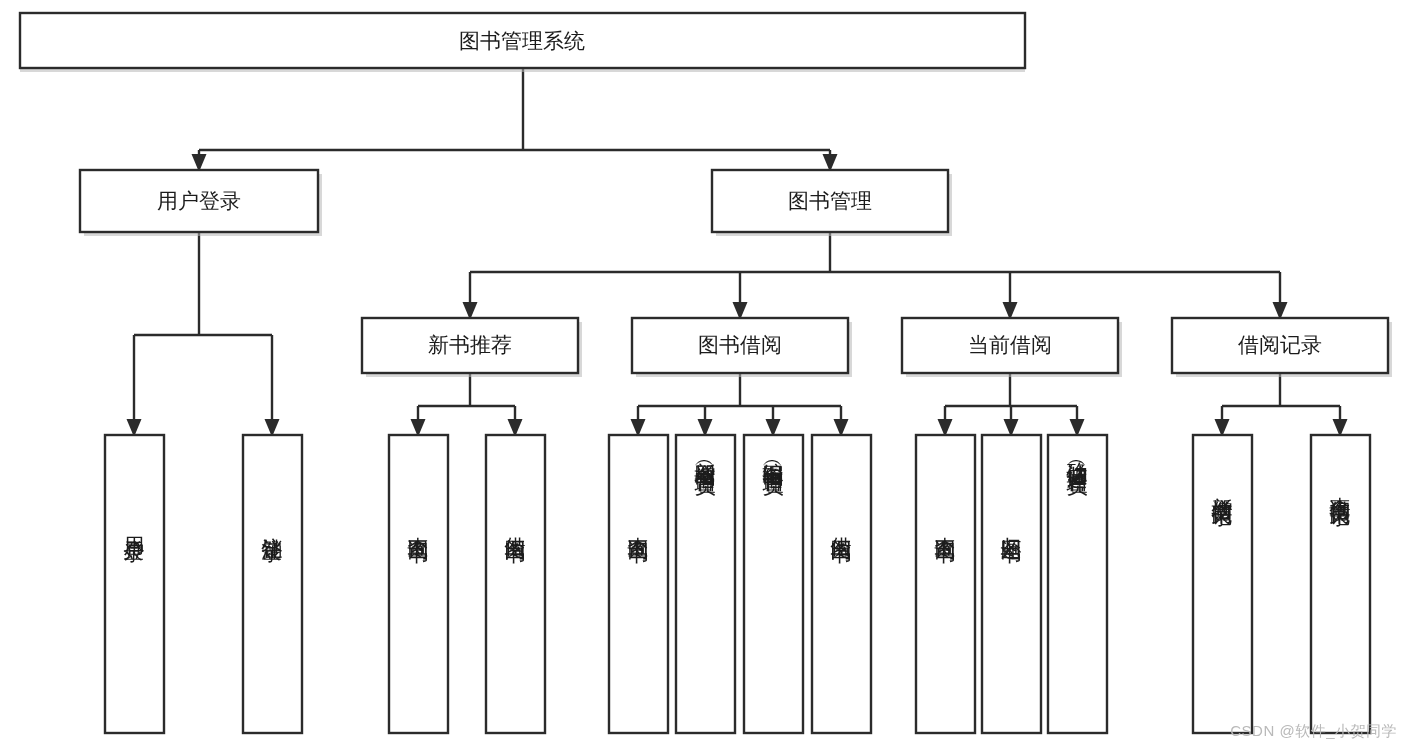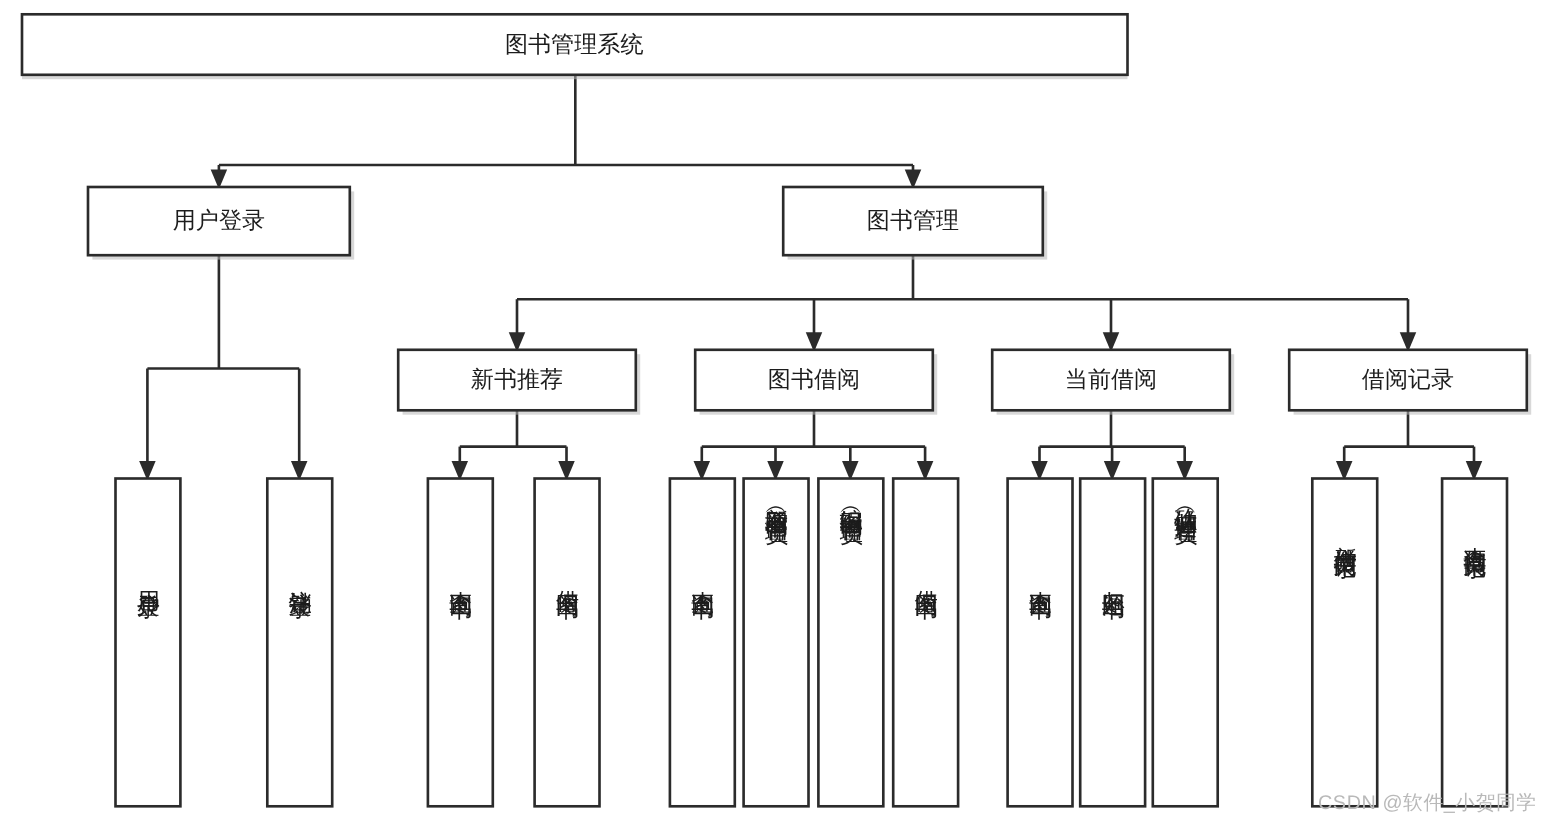--- a/index.html
+++ b/index.html
@@ -66,21 +66,21 @@
     line-height: 1.0;
     color: #1c1c1c;
     letter-spacing: 2px;
     white-space: nowrap;
   }
   .watermark {
     position: absolute;
     right: 8px;
     bottom: 6px;
     font-family: "Liberation Sans", "DejaVu Sans", sans-serif;
-    font-size: 18px;
+    font-size: 15px;
     color: #b9b9b9;
     letter-spacing: 0.5px;
     white-space: nowrap;
     margin-top: 12px;
   }
 </style>
 </head>
 <body>
 
 <div id="diagram-root">

